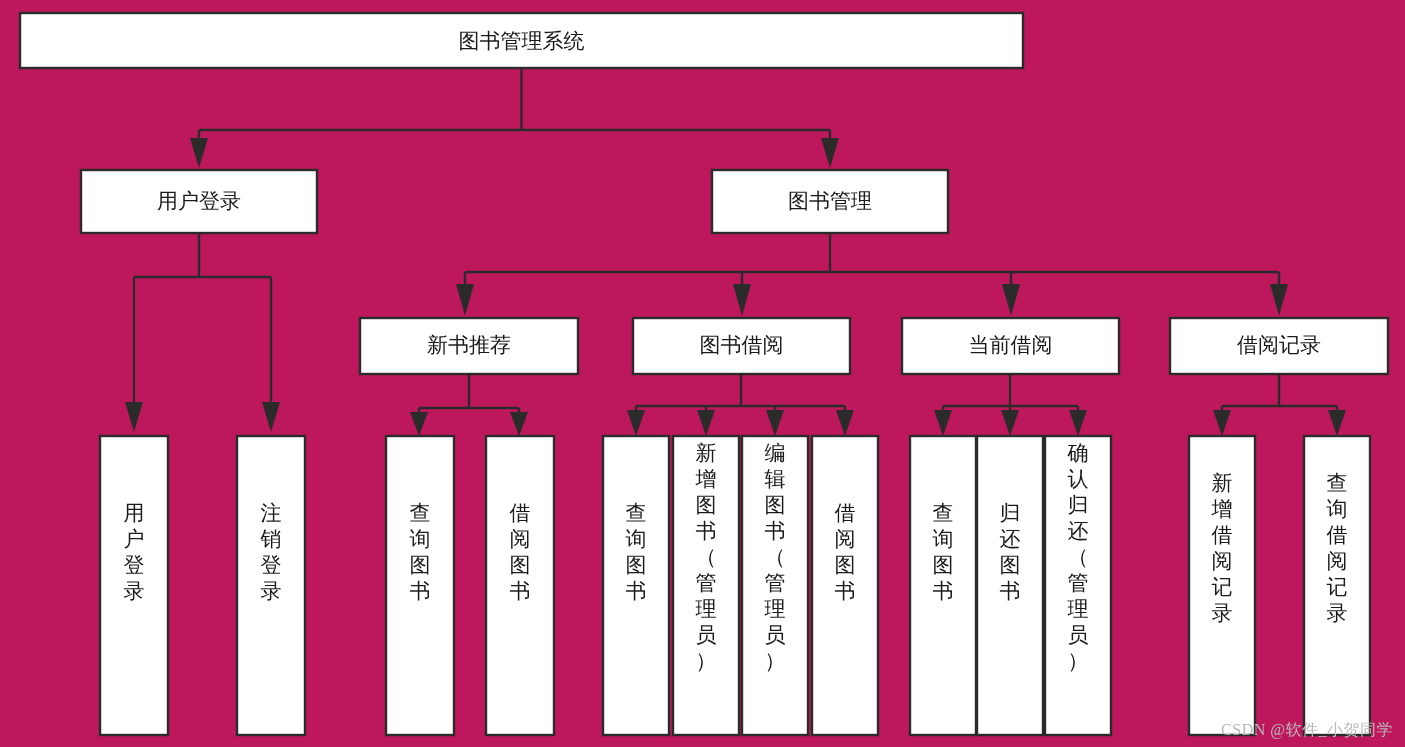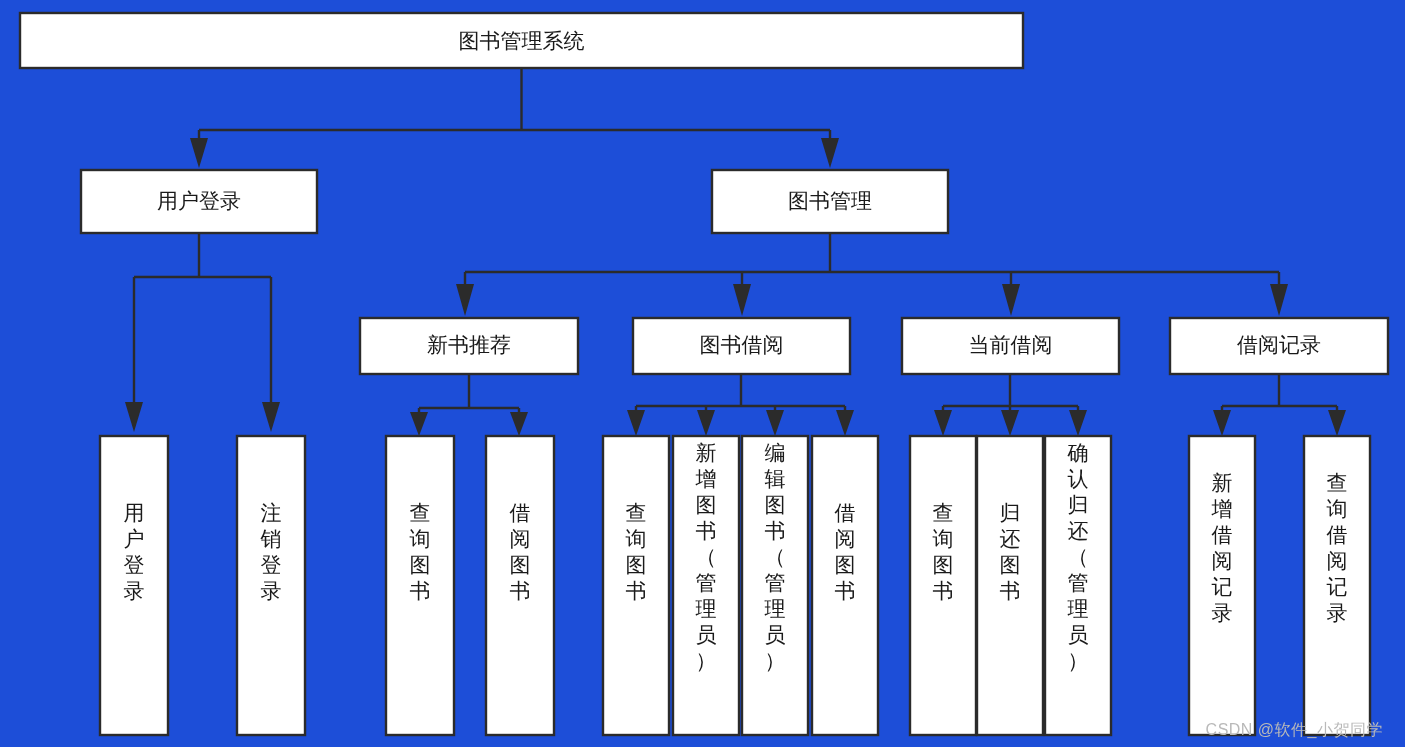--- a/index.html
+++ b/index.html
@@ -10,21 +10,21 @@
   body {
     width: 1405px;
     height: 747px;
     font-family: "DejaVu Sans", "Liberation Sans", sans-serif;
     overflow: hidden;
   }
   #diagram-root {
     position: relative;
     width: 1405px;
     height: 747px;
-    background: #1d4ed8;
+    background: #be185d;
   }
   svg#flow-svg {
     position: absolute;
     left: 0;
     top: 0;
     width: 1405px;
     height: 747px;
   }
   .node-box {
     fill: #ffffff;
@@ -51,23 +51,23 @@
   }
   .node-label-v {
     font-family: "DejaVu Sans", "Liberation Sans", sans-serif;
     font-size: 21px;
     fill: #1a1a1a;
     text-anchor: middle;
     white-space: pre;
   }
   .watermark-text {
     position: absolute;
-    right: 22px;
+    right: 12px;
     bottom: 6px;
-    font-family: Liberation Sans, sans-serif;
+    font-family: Liberation Serif, serif;
     font-size: 16px;
     color: #b9b9b9;
     letter-spacing: 0.5px;
     user-select: none;
     white-space: pre;
   }
 </style>
 </head>
 <body>
 

